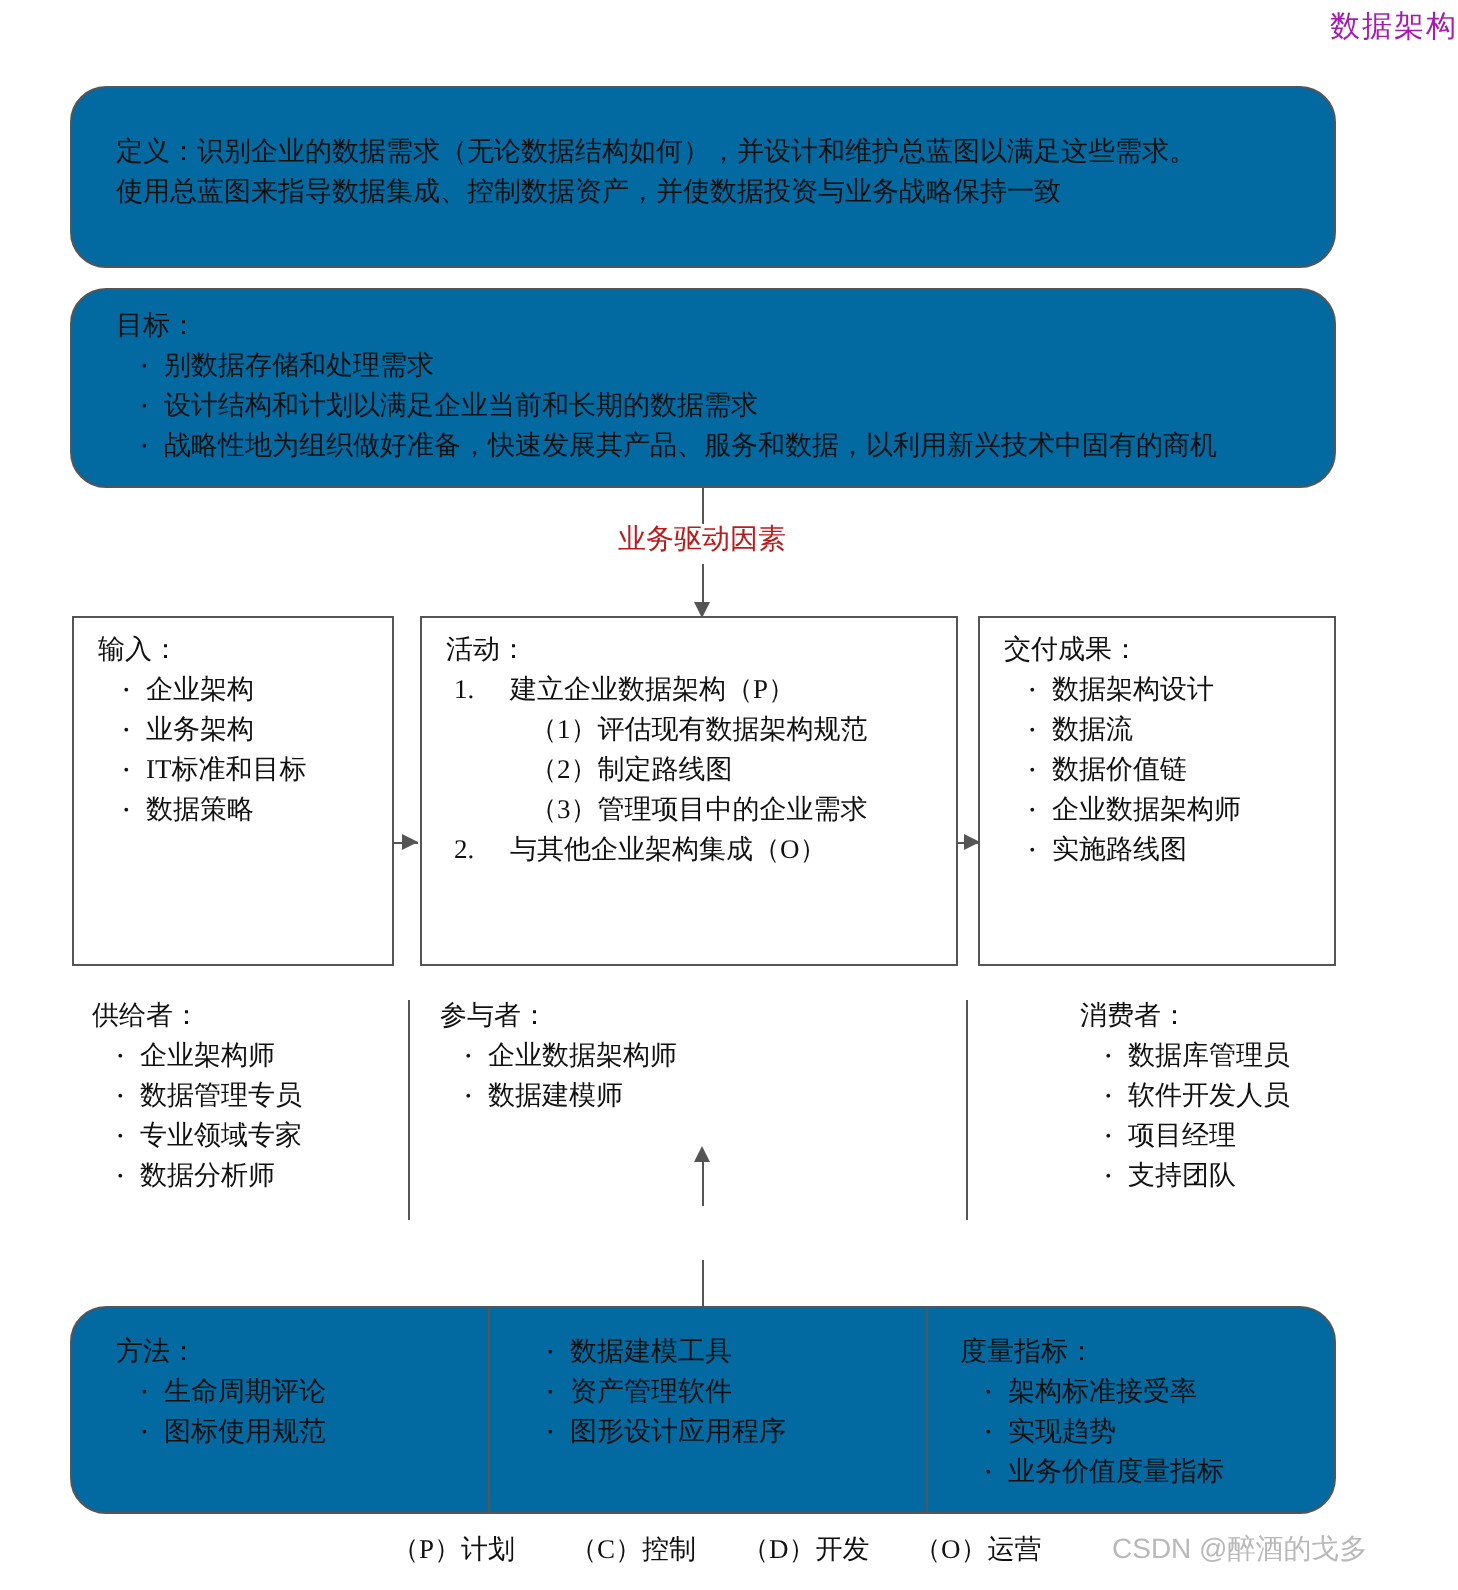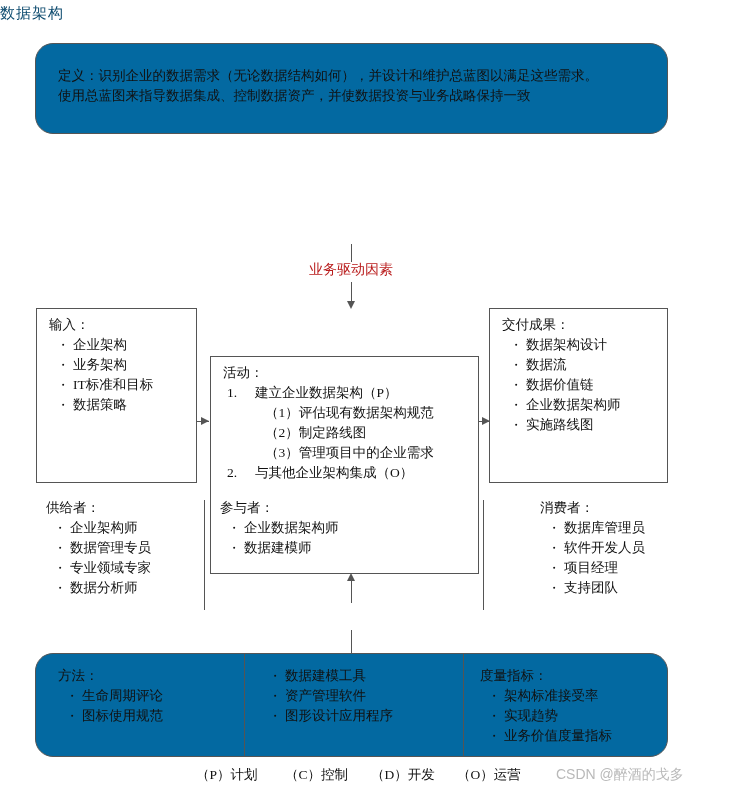--- a/index.html
+++ b/index.html
@@ -17,24 +17,24 @@
   }
   #canvas {
     position: relative;
     width: 729px;
     height: 795px;
   }
   .abs { position: absolute; box-sizing: border-box; }
 
   .title {
     top: 4px; left: 0; width: 729px;
-    text-align: left;
+    text-align: right;
     font-size: 15px;
     letter-spacing: 1px;
-    color: #0c4a6e;
+    color: #a21caf;
   }
 
   .rbox {
     border: 1.2px solid #555;
     border-radius: 18px;
     background: #0369a1;
   }
   .sbox {
     border: 1.2px solid #555;
     background: #fff;
@@ -138,20 +138,30 @@
 
   <div class="abs title">数据架构</div>
 
   <div class="abs rbox" style="left:35px; top:43px; width:633px; height:91px;">
     <div class="abs boxtext" style="left:22px; top:22px; width:600px;">
       <span>定义：识别企业的数据需求（无论数据结构如何），并设计和维护总蓝图以满足这些需求。</span><br>
       <span>使用总蓝图来指导数据集成、控制数据资产，并使数据投资与业务战略保持一致</span>
     </div>
   </div>
 
+  <div class="abs rbox" style="left:35px; top:144px; width:633px; height:100px;">
+    <div class="abs boxtext" style="left:22px; top:8px; width:600px;">
+      <span class="hdr">目标：</span>
+      <ul class="bul">
+        <li>别数据存储和处理需求</li>
+        <li>设计结构和计划以满足企业当前和长期的数据需求</li>
+        <li>战略性地为组织做好准备，快速发展其产品、服务和数据，以利用新兴技术中固有的商机</li>
+      </ul>
+    </div>
+  </div>
 
   <div class="abs vline" style="left:351px; top:244px; height:18px;"></div>
   <div class="abs conn-label" style="left:281px; top:261px; width:140px;">业务驱动因素</div>
   <div class="abs vline" style="left:351px; top:282px; height:20px;"></div>
   <div class="abs arrow-down" style="left:347px; top:301px;"></div>
 
   <div class="abs sbox" style="left:36px; top:308px; width:161px; height:175px;">
     <div class="abs boxtext" style="left:12px; top:6px;">
       <span class="hdr">输入：</span>
       <ul class="bul">
@@ -159,21 +169,21 @@
         <li>业务架构</li>
         <li>IT标准和目标</li>
         <li>数据策略</li>
       </ul>
     </div>
   </div>
 
   <div class="abs hline" style="left:197px; top:421px; width:12px;"></div>
   <div class="abs arrow-right" style="left:201px; top:417px;"></div>
 
-  <div class="abs sbox" style="left:210px; top:308px; width:269px; height:218px;margin-top:48px;">
+  <div class="abs sbox" style="left:210px; top:308px; width:269px; height:175px;">
     <div class="abs boxtext" style="left:12px; top:6px;">
       <span class="hdr">活动：</span>
       <ol class="num">
         <li class="top">建立企业数据架构（P）</li>
         <li class="sub">（1）评估现有数据架构规范</li>
         <li class="sub">（2）制定路线图</li>
         <li class="sub">（3）管理项目中的企业需求</li>
         <li class="top">与其他企业架构集成（O）</li>
       </ol>
     </div>

